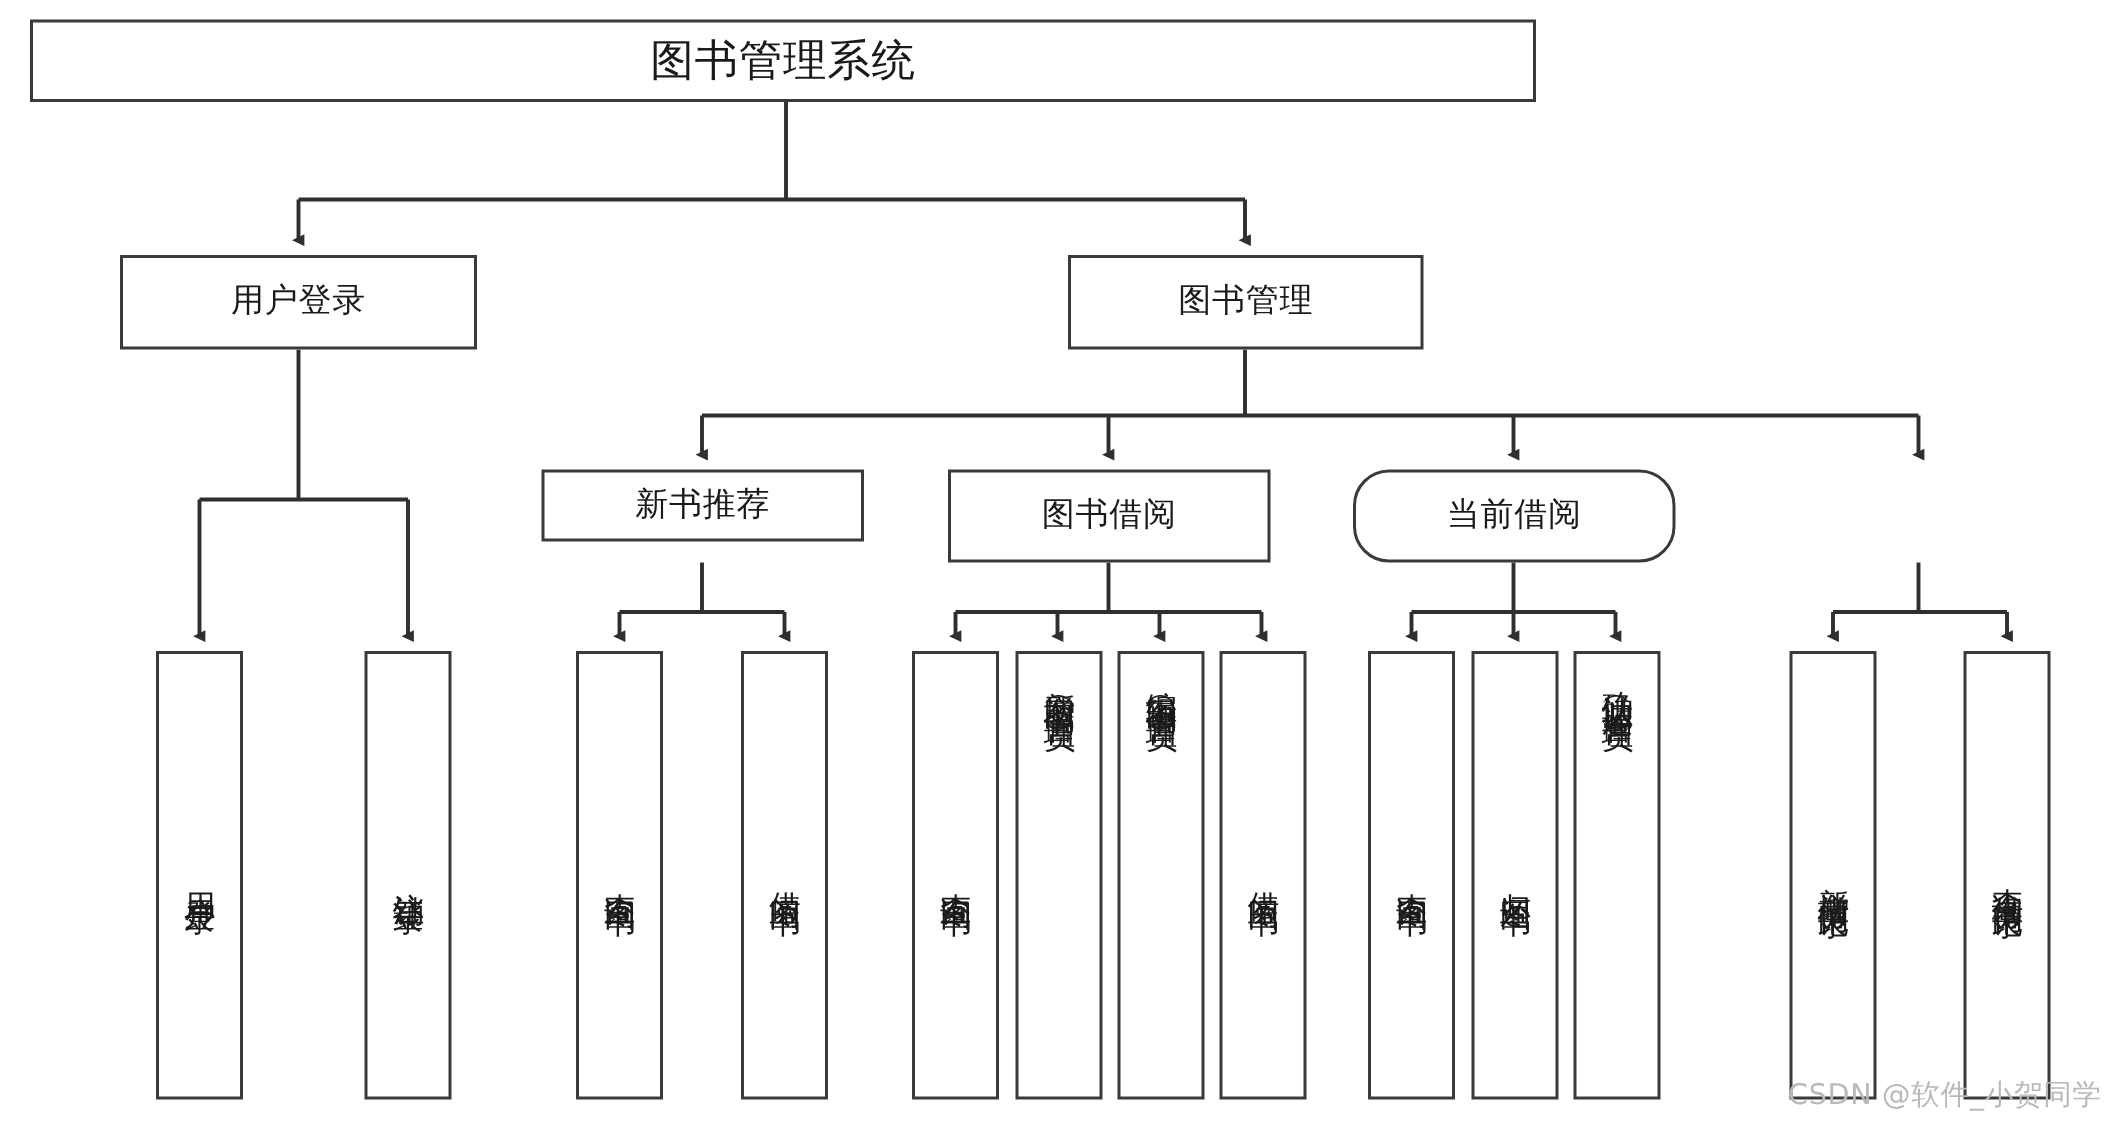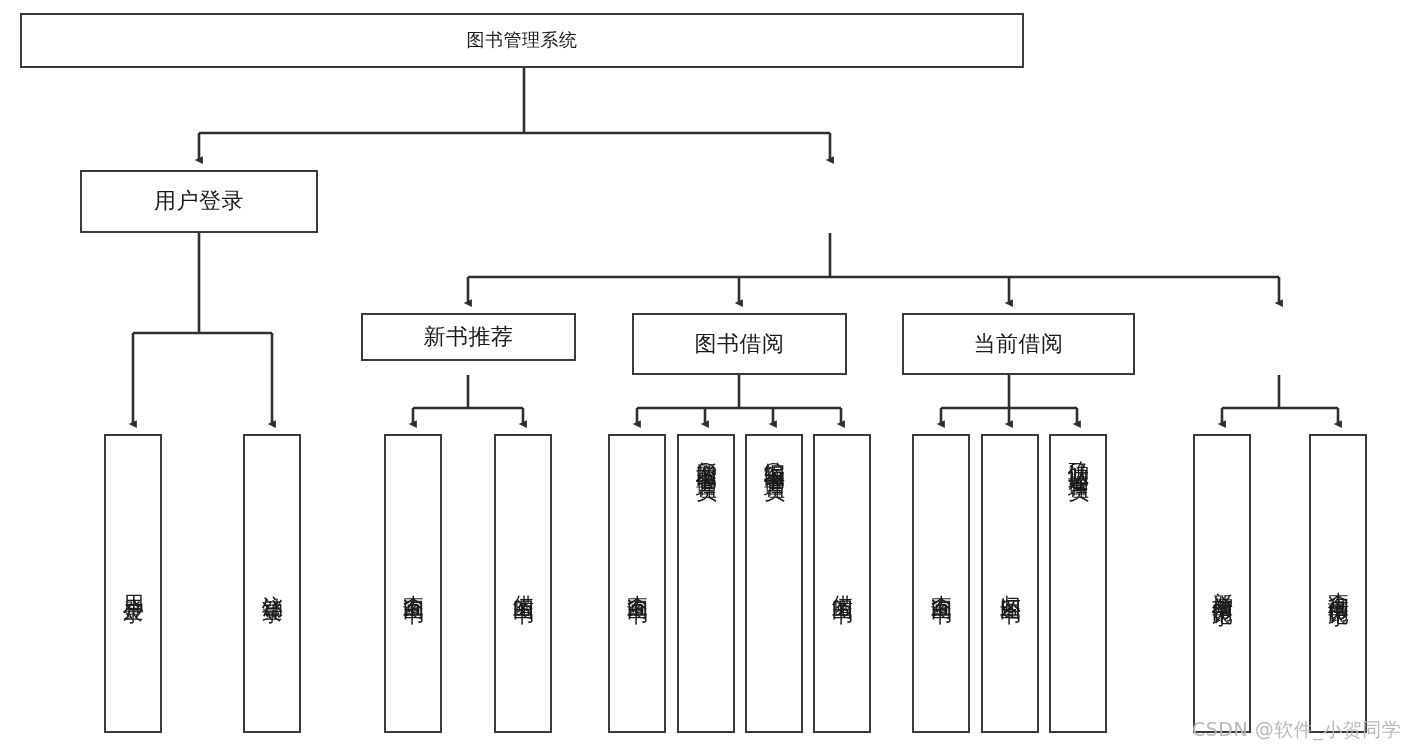--- a/index.html
+++ b/index.html
@@ -40,21 +40,21 @@
     display: block;
     text-align: center;
     line-height: 1.12;
     white-space: nowrap;
   }
   .node.horizontal .node-label {
     font-size: 22px;
     letter-spacing: 0.5px;
   }
   .node.root .node-label {
-    font-size: 18px;
+    font-size: 29px;
   }
   .node.vertical {
     align-items: flex-start;
     padding-top: 16px;
   }
   .node.vertical .node-label {
     writing-mode: vertical-rl;
     text-orientation: upright;
     font-size: 21px;
     line-height: 1.18;
@@ -134,30 +134,33 @@
   </svg>
 
   <div class="node root horizontal" style="left:20px; top:13px; width:1004px; height:55px;">
     <span class="node-label">图书管理系统</span>
   </div>
 
   <div class="node horizontal" style="left:80px; top:170px; width:238px; height:63px;">
     <span class="node-label">用户登录</span>
   </div>
 
+  <div class="node horizontal" style="left:712px; top:170px; width:237px; height:63px;">
+    <span class="node-label">图书管理</span>
+  </div>
 
   <div class="node horizontal" style="left:361px; top:313px; width:215px; height:48px;">
     <span class="node-label">新书推荐</span>
   </div>
 
   <div class="node horizontal" style="left:632px; top:313px; width:215px; height:62px;align-items:center;">
     <span class="node-label">图书借阅</span>
   </div>
 
-  <div class="node horizontal" style="left:902px; top:313px; width:233px; height:62px;">
+  <div class="node horizontal" style="left:902px; top:313px; width:215px; height:62px;border-radius:24px;">
     <span class="node-label">当前借阅</span>
   </div>
 
 
   <div class="node vertical mid-text" style="left:104px; top:434px; width:58px; height:299px;">
     <span class="node-label">用户登录</span>
   </div>
 
   <div class="node vertical mid-text" style="left:243px; top:434px; width:58px; height:299px;">
     <span class="node-label">注销登录</span>

